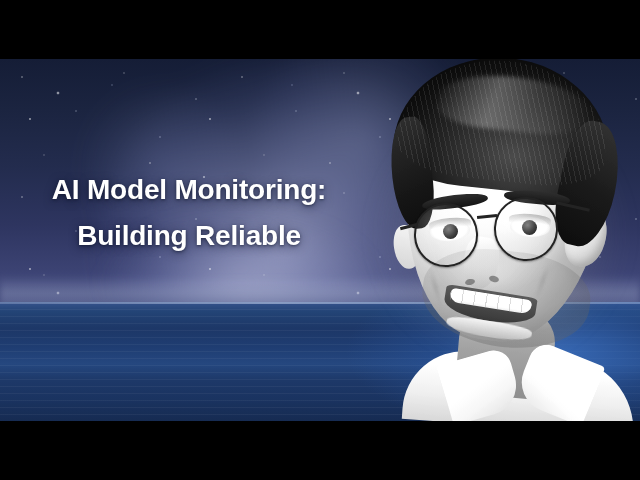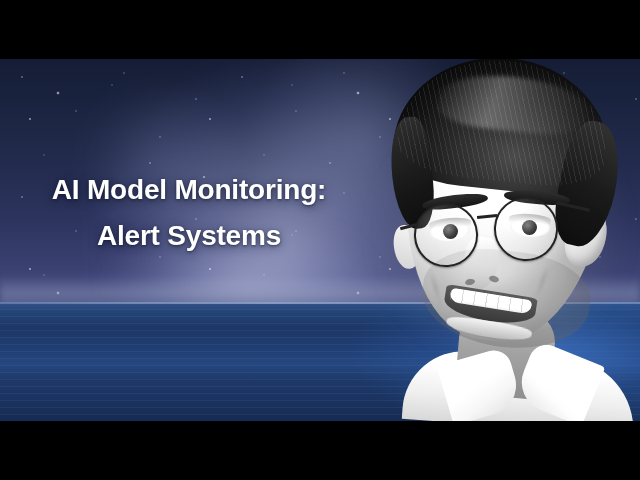--- a/index.html
+++ b/index.html
@@ -436,21 +436,21 @@
     <div id="haze"></div>
 
     <div id="sea">
       <div id="sea-streaks"></div>
       <div id="sea-glow"></div>
     </div>
     <div id="horizon-line"></div>
 
     <div id="headline">
       <span class="line">AI Model Monitoring:</span>
-      <span class="line">Alert Systems</span>
+      <span class="line">Building Reliable</span>
     </div>
 
     <div id="portrait">
       <div id="portrait-halo" class="pt"></div>
 
       <div id="shirt" class="pt"></div>
       <div id="neck" class="pt"></div>
       <div id="collar-l" class="pt"></div>
       <div id="collar-r" class="pt"></div>
 

